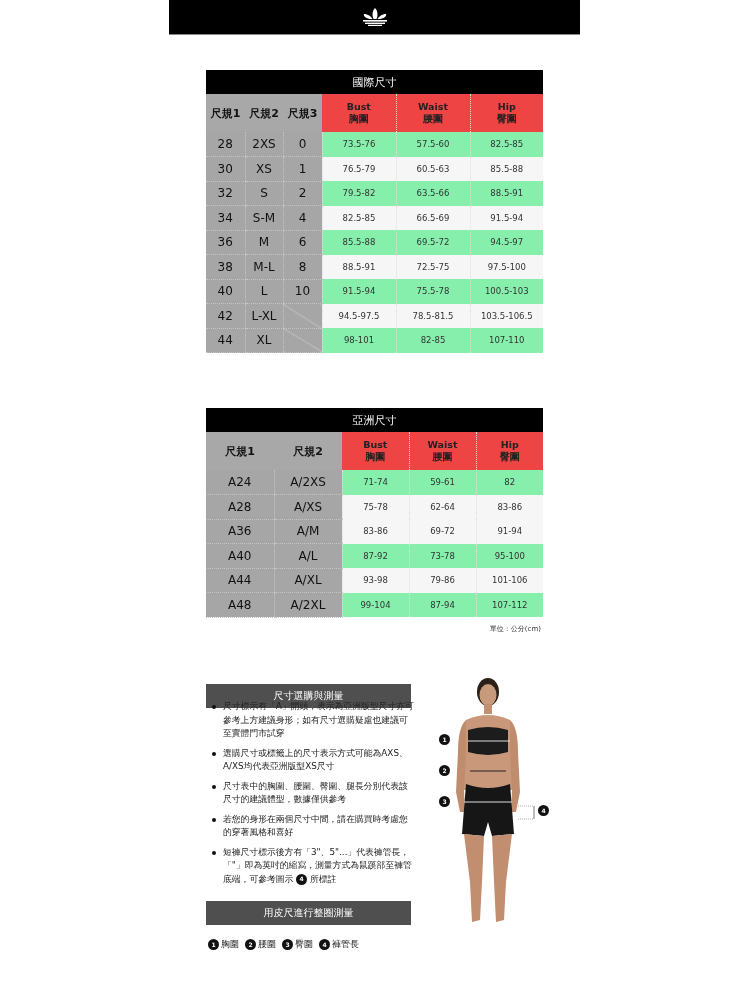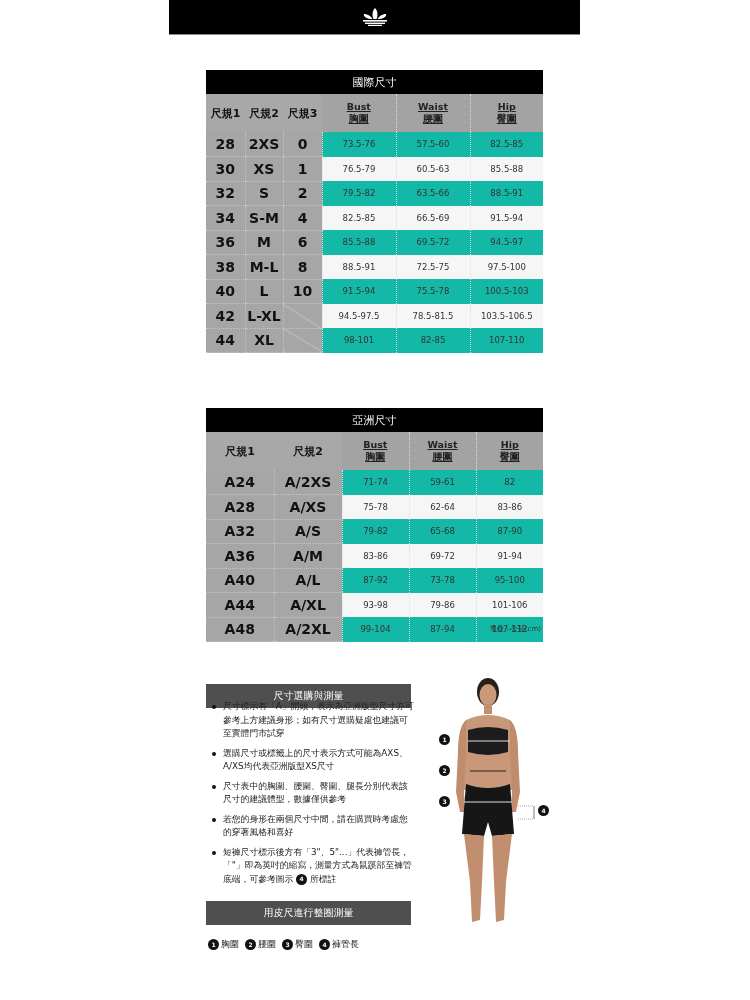--- a/index.html
+++ b/index.html
@@ -6,26 +6,26 @@
   html, body { width: 750px; height: 1000px; background: #ffffff; overflow: hidden; }
   body { position: relative; font-family: "DejaVu Sans", sans-serif; color: #222; }
 
   .topbar { position: absolute; left: 169px; top: 0; width: 411px; height: 35px; background: #000; border-bottom: 1px solid #888; display: flex; align-items: center; justify-content: center; }
   .topbar svg { width: 28px; height: 20px; }
 
   table.size { position: absolute; left: 206px; width: 337px; border-collapse: collapse; table-layout: fixed; }
   table.size td, table.size th { text-align: center; vertical-align: middle; padding: 0; }
   .t-title { background: #000; color: #fff; font-size: 11px; height: 24px; font-weight: normal; }
   .hdr-gray { background: #a8a8a8; color: #111; font-weight: bold; font-size: 11px; }
-  .hdr-light { background: #a3a3a3; color: #222; font-size: 10px; line-height: 12px; text-decoration: underline; }
+  .hdr-light { background: #ef4444; color: #222; font-size: 10px; line-height: 12px; }
   .hdr-light b { display: block; font-size: 9.5px; }
-  .sz { background: #a6a6a6; color: #111; font-weight: bold; font-size: 14px; border-bottom: 1px dotted #c4c4c4; margin-top: 6px; }
+  .sz { background: #a6a6a6; color: #111; font-weight: normal; font-size: 12px; border-bottom: 1px dotted #c4c4c4; margin-top: 6px; }
   .sz + .sz { border-left: 1px dotted #c4c4c4; }
   .val { font-size: 8.5px; color: #333; border-left: 1px dotted #dedede; }
-  tr.odd .val { background: #14b8a6; }
+  tr.odd .val { background: #86efac; }
   tr.even .val { background: #f6f6f6; }
   .hdr-light + .hdr-light { border-left: 1px dotted #dedede; }
   .diag { background: #a6a6a6 linear-gradient(to top right, transparent calc(50% - 0.6px), #cfcfcf 50%, transparent calc(50% + 0.6px)); }
 
   .unit { position: absolute; left: 470px; top: 624px; width: 71px; text-align: right; font-size: 7px; color: #333; }
 
   .section-bar { position: absolute; left: 206px; width: 205px; height: 24px; background: #4f4f4f; color: #fff; font-size: 10px; display: flex; align-items: center; justify-content: center; }
 
   ul.tips { position: absolute; left: 209px; top: 700px; width: 205px; list-style: none; }
   ul.tips li { position: relative; padding-left: 14px; font-size: 8.8px; line-height: 13.5px; color: #222; margin-bottom: 6px; }
@@ -178,27 +178,20 @@
         <td class="val">59-61</td>
         <td class="val">82</td>
       </tr>
       <tr class="even" style="height: 24.5px;">
         <td class="sz">A28</td>
         <td class="sz">A/XS</td>
         <td class="val">75-78</td>
         <td class="val">62-64</td>
         <td class="val">83-86</td>
       </tr>
-      <tr class="odd" style="height: 24.5px;">
-        <td class="sz">A32</td>
-        <td class="sz">A/S</td>
-        <td class="val">79-82</td>
-        <td class="val">65-68</td>
-        <td class="val">87-90</td>
-      </tr>
       <tr class="even" style="height: 24.5px;">
         <td class="sz">A36</td>
         <td class="sz">A/M</td>
         <td class="val">83-86</td>
         <td class="val">69-72</td>
         <td class="val">91-94</td>
       </tr>
       <tr class="odd" style="height: 24.5px;">
         <td class="sz">A40</td>
         <td class="sz">A/L</td>

